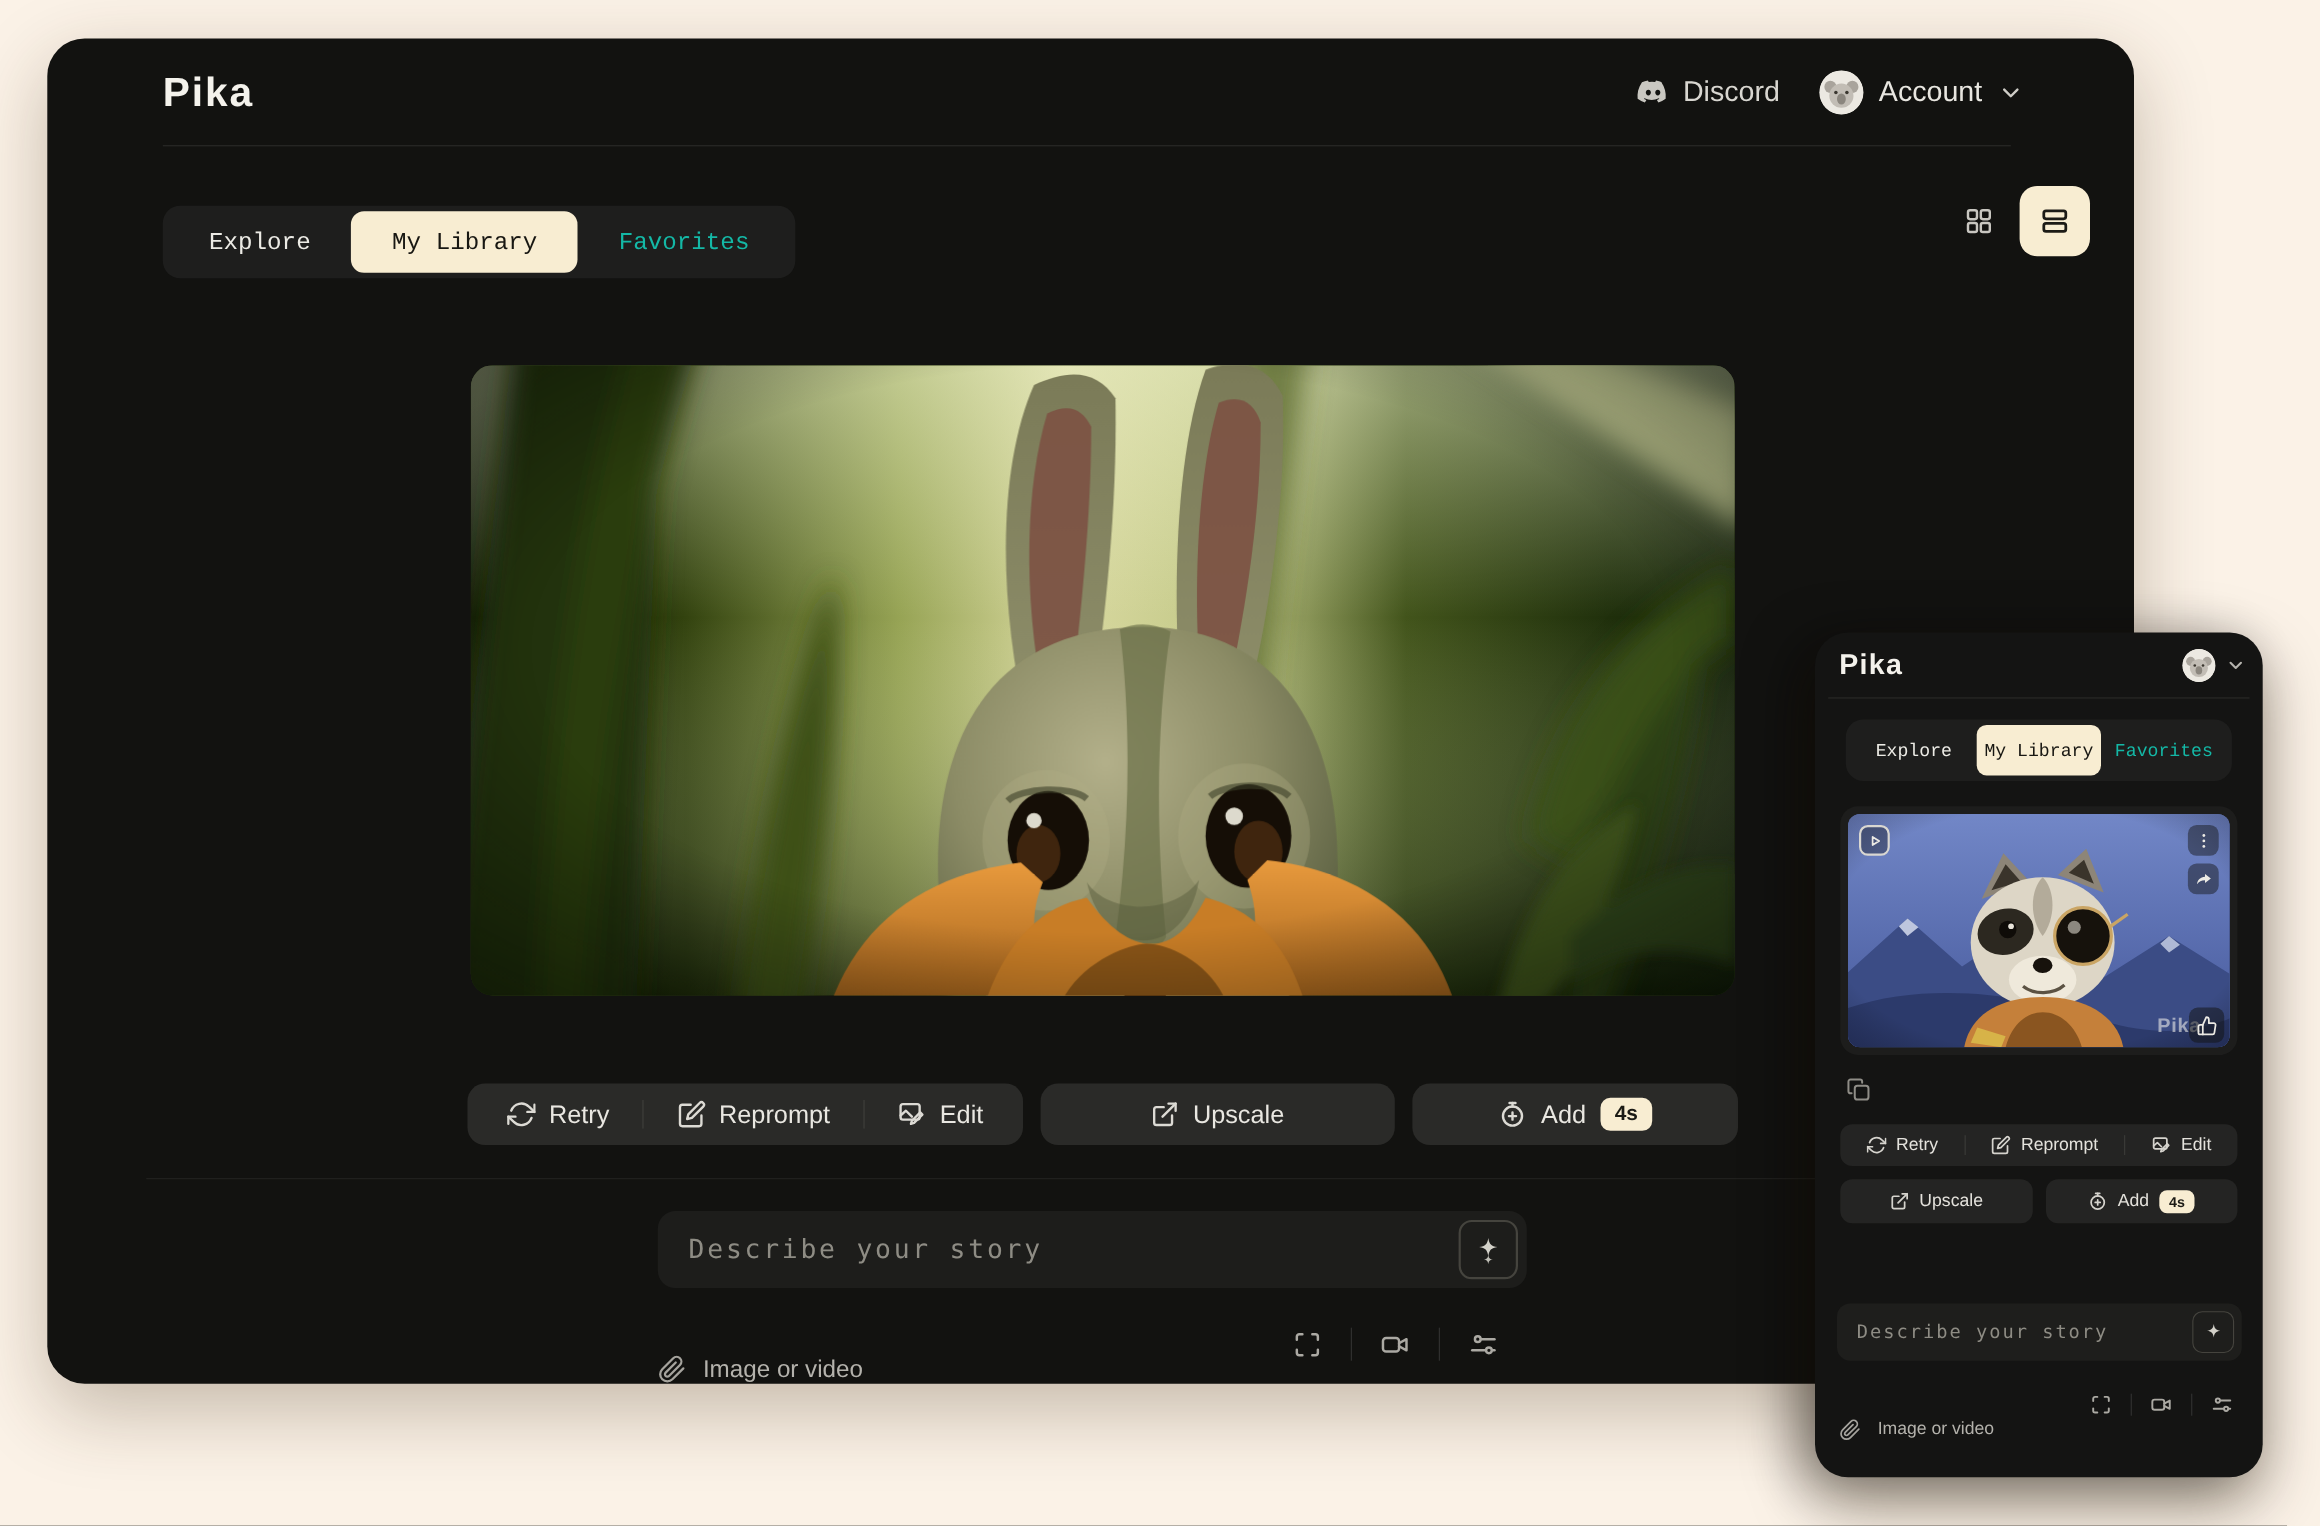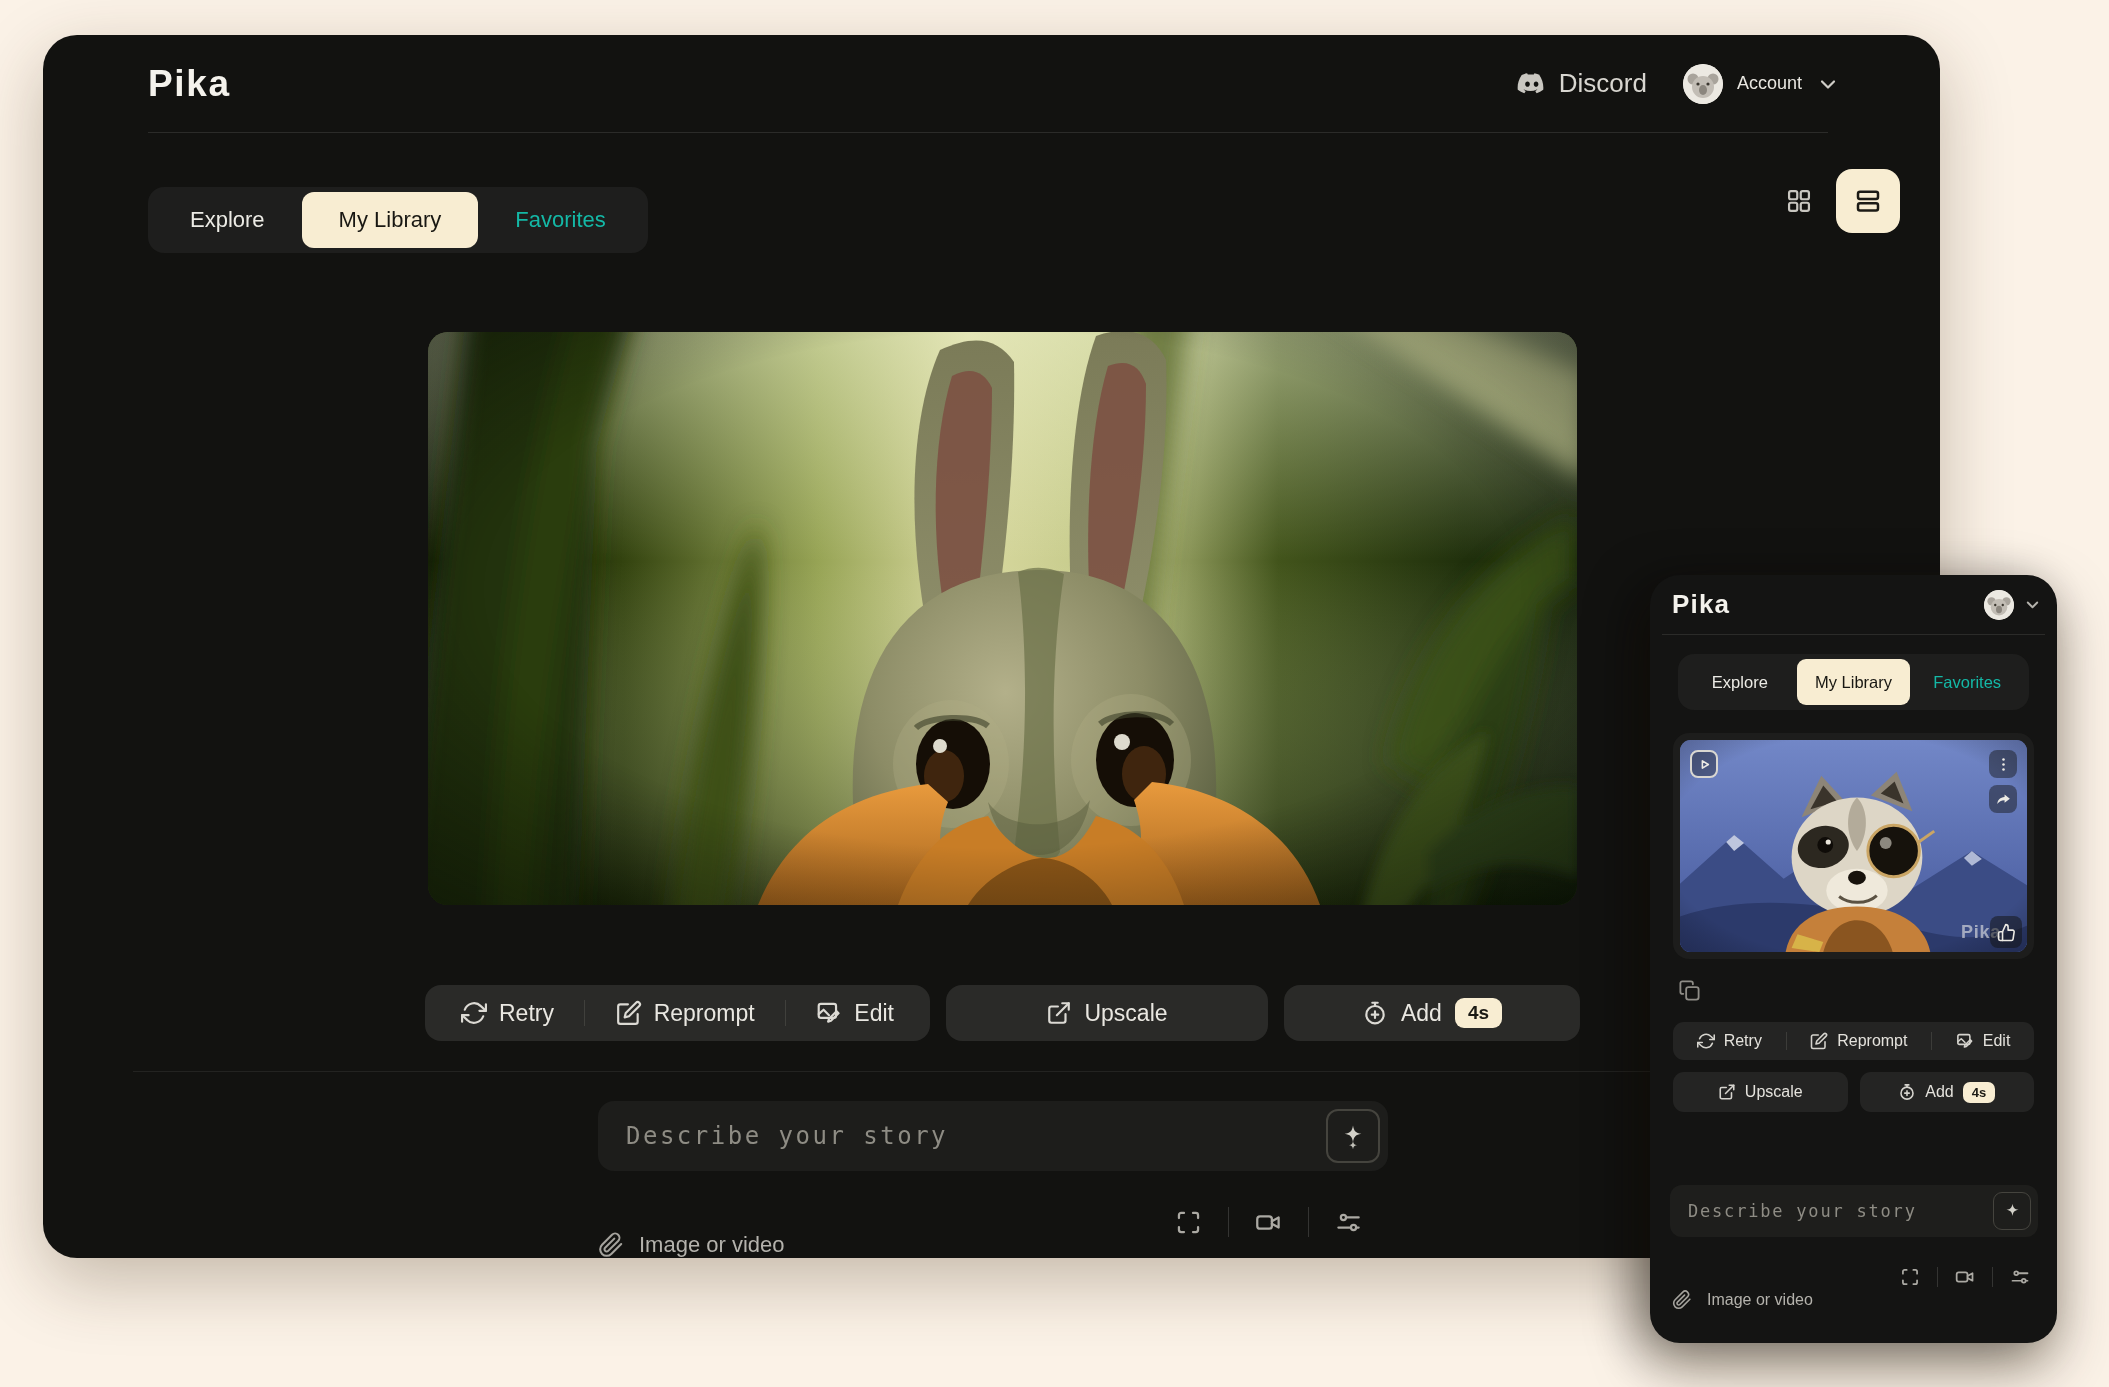--- a/index.html
+++ b/index.html
@@ -13,26 +13,26 @@
     background:#121210; border-radius:34px; box-shadow:0 24px 70px rgba(60,40,15,.28); }
 
   .mw-header { position:absolute; left:105px; right:100px; top:0; height:97px; display:flex; align-items:center; }
   .logo { color:#F4F2EC; font-size:37px; font-weight:600; letter-spacing:.045em; }
   .mw-header-right { margin-left:auto; display:flex; align-items:center; }
   .discord-group { display:flex; align-items:center; gap:13px; color:#C9C7C1; cursor:pointer; }
   .discord-group .icon { width:31px; height:31px; }
   .discord-label { font-size:26px; color:#D8D6D0; }
   .account-group { display:flex; align-items:center; gap:14px; margin-left:36px; cursor:pointer; }
   .avatar { width:40px; height:40px; border-radius:50%; overflow:hidden; background:#ECE9E2; flex:none; }
-  .account-label { font-size:18px; color:#E8E6E0; }
+  .account-label { font-size:26px; color:#E8E6E0; }
   .chev { width:24px; height:24px; color:#CFCDC7; }
 
   .mw-divider { position:absolute; left:105px; right:112px; top:97px; height:1px; background:#2B2B29; }
 
-  .tabbar { position:absolute; background:#1E1E1D; border-radius:16px; display:inline-flex; padding:5px; }
+  .tabbar { position:absolute; background:#1E1E1D; border-radius:16px; display:inline-flex; padding:5px;font-family:Liberation Mono, monospace; }
   .mw-tabs { left:105px; top:152px; height:66px; }
   .tab { display:flex; align-items:center; justify-content:center; border-radius:12px; color:#ECEBE5; cursor:pointer; white-space:nowrap; }
   .mw-tabs .tab { font-size:22px; height:56px; padding:0 37px; }
   .tab.active { background:#F8EDD2; color:#181712; font-weight:500; }
   .tab.dim { color:#14b8a6; }
 
   .view-toggle { position:absolute; top:133px; right:40px; height:66px; display:flex; align-items:center; gap:12px; }
   .vt-btn { width:50px; height:50px; border-radius:14px; display:flex; align-items:center; justify-content:center; color:#C8C6C0; cursor:pointer; }
   .vt-btn.active { width:64px; height:64px; border-radius:16px; background:#F8EDD2; color:#1C1B16; }
   .vt-btn .icon { width:28px; height:28px; }

